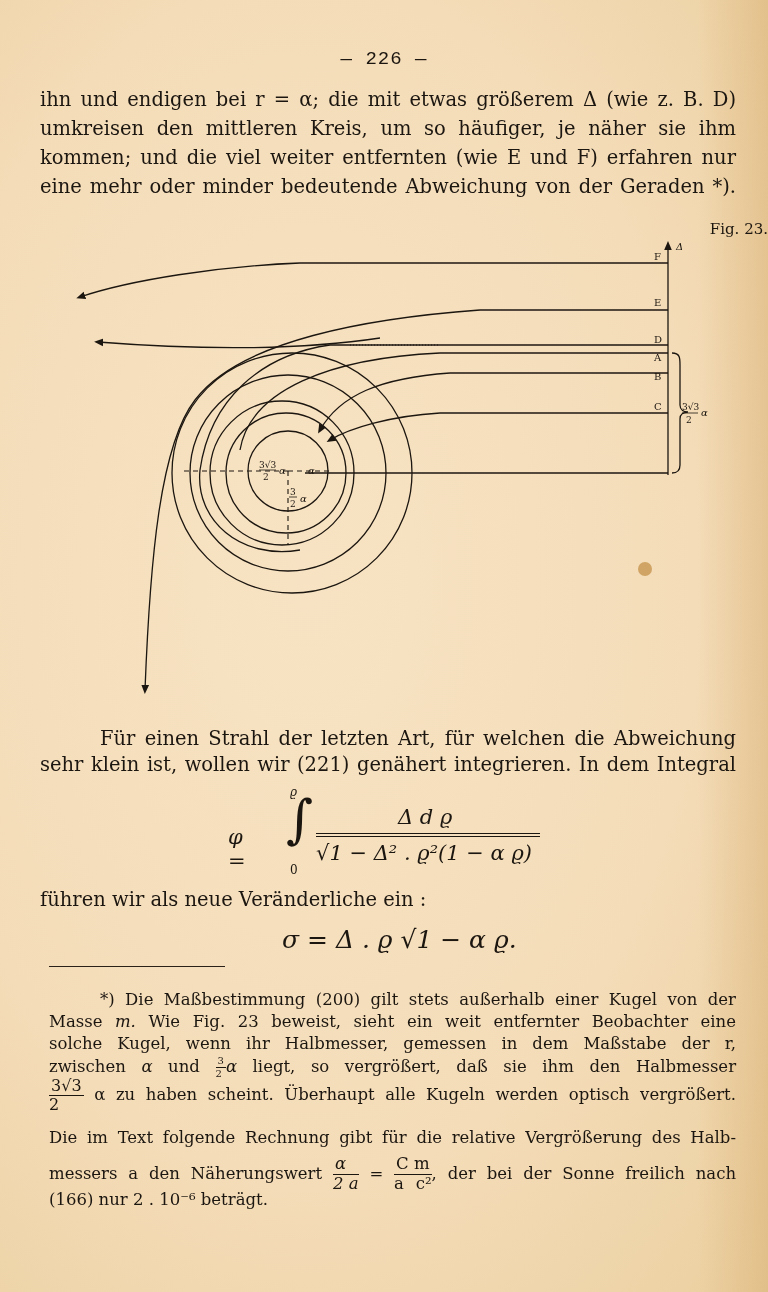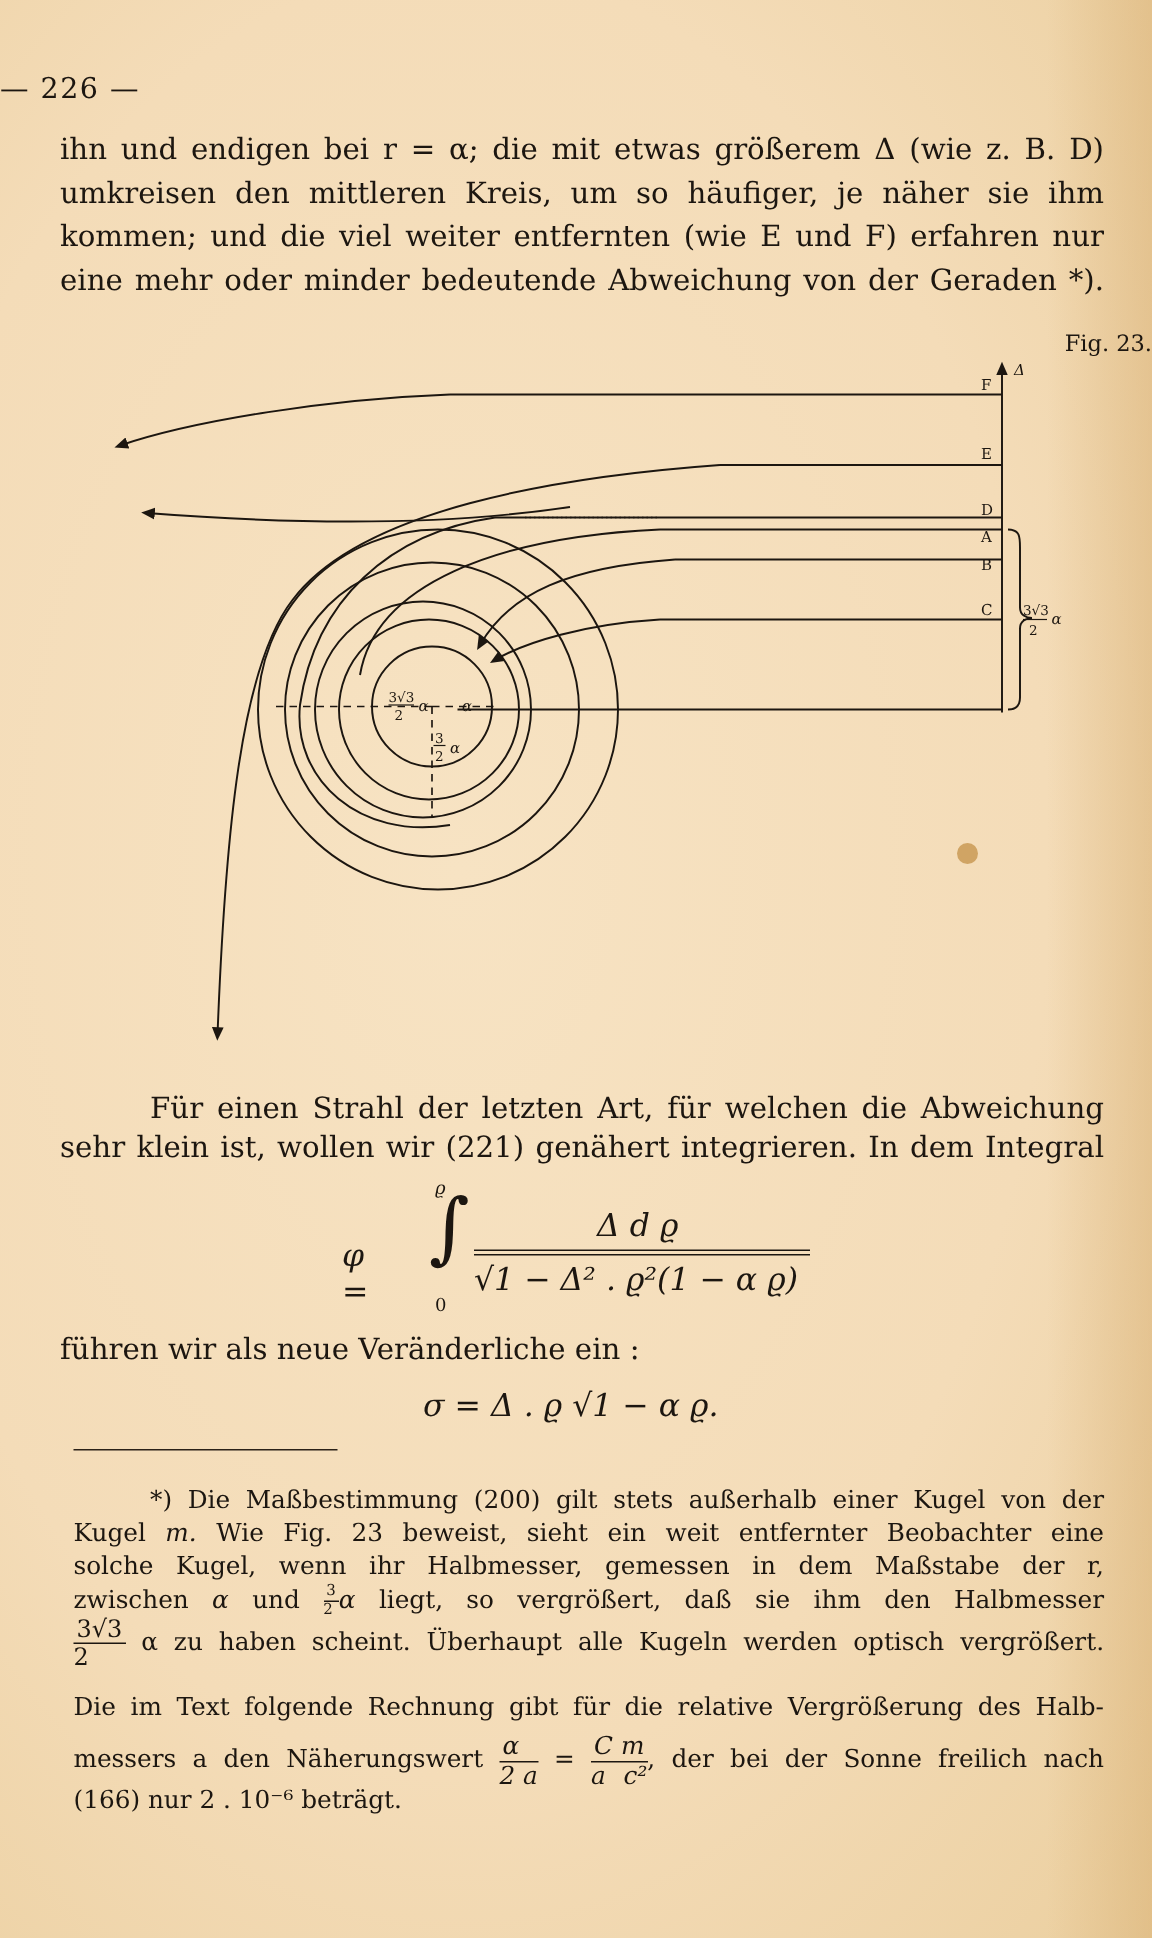--- a/index.html
+++ b/index.html
@@ -10,32 +10,32 @@
     color: #1c1610;
     position: relative;
   }
   .page { position: absolute; left: 0; top: 0; width: 768px; height: 1292px; }
   .right-shade {
     position: absolute; right: 0; top: 0; width: 70px; height: 1292px;
     background: linear-gradient(to right, rgba(230,195,140,0) 0%, rgba(214,172,110,0.45) 100%);
     pointer-events: none;
   }
   .pagenum {
-    position: absolute; top: 48px; left: 0; width: 768px; text-align: left;
-    font-size: 19px; letter-spacing: 1px;
+    position: absolute; top: 48px; left: 0; width: 768px; text-align: center;
+    font-size: 19px; letter-spacing: 1px; font-family: Liberation Mono, monospace;
   }
   .line {
     position: absolute; left: 40px; width: 696px; font-size: 19.5px;
     white-space: nowrap; text-align: justify; text-align-last: justify;
   }
   .fn .line, .line.fn { font-size: 16.5px; }
   .caption { position: absolute; top: 220px; left: 0; width: 768px; text-align: right; font-size: 15px; }
   .figure { position: absolute; left: 0; top: 230px; }
   .eq1 { position: absolute; top: 785px; left: 228px; font-size: 21px; }
-  .eq2 { position: absolute; top: 925px; left: 282px; font-size: 21px; font-style: italic; }
+  .eq2 { position: absolute; top: 925px; left: 282px; font-size: 25px; font-style: italic; }
   .rule { position: absolute; top: 966px; left: 49px; width: 176px; height: 1px; background: #2a2118; }
   i { font-style: italic; }
   .frac { display: inline-block; vertical-align: middle; text-align: center; line-height: 1; }
   .frac .num { display: block; border-bottom: 1px solid #1c1610; padding: 0 2px 1px 2px; }
   .frac .den { display: block; padding-top: 1px; }
   .stain { position: absolute; width: 14px; height: 14px; border-radius: 50%; background: #c99a55; left: 638px; top: 562px; opacity: 0.85; }
 </style>
 </head>
 <body>
 
@@ -139,34 +139,34 @@
 
   <div class="line" style="top:888px; width:auto; text-align:left; text-align-last:auto;">führen wir als neue Veränderliche ein :</div>
 
   <div class="eq2">σ = Δ . ϱ √1 − α ϱ.</div>
 
   <div class="rule"></div>
 
   <div class="fn">
     <div class="line" style="top:990px; left:100px; width:636px">*) Die Maßbestimmung (200) gilt stets außerhalb einer Kugel von der</div>
     <div class="line" style="top:1012px; left:49px; width:687px">
-      <span>Kugel</span> <i>m.</i> <span>Wie Fig. 23 beweist, sieht ein weit entfernter Beobachter eine</span>
+      <span>Masse</span> <i>m.</i> <span>Wie Fig. 23 beweist, sieht ein weit entfernter Beobachter eine</span>
     </div>
     <div class="line" style="top:1034px; left:49px; width:687px">solche Kugel, wenn ihr Halbmesser, gemessen in dem Maßstabe der r,</div>
     <div class="line" style="top:1056px; left:49px; width:687px">
       <span>zwischen</span> <i>α</i> <span>und</span>
       <span class="frac" style="font-size:10px;"><span class="num">3</span><span class="den">2</span></span><i>α</i>
       <span>liegt, so vergrößert, daß sie ihm den Halbmesser</span>
     </div>
     <div class="line" style="top:1078px; left:49px; width:687px">
       <span class="frac" style="font-size:16px;"><span class="num">3√3</span><span class="den">2</span></span>
       <span>α zu haben scheint. Überhaupt alle Kugeln werden optisch vergrößert.</span>
     </div>
     <div class="line" style="top:1128px; left:49px; width:687px">Die im Text folgende Rechnung gibt für die relative Vergrößerung des Halb-</div>
     <div class="line" style="top:1156px; left:49px; width:687px">
       <span>messers a den Näherungswert</span>
       <span class="frac" style="font-style:italic;"><span class="num">α</span><span class="den">2 a</span></span>
       <span>=</span>
-      <span class="frac" style="font-style:italic;"><span class="num">C m</span><span class="den">a c²</span></span><span>, der bei der Sonne freilich nach</span>
+      <span class="frac" style=""><span class="num">C m</span><span class="den">a c²</span></span><span>, der bei der Sonne freilich nach</span>
     </div>
     <div class="line" style="top:1190px; left:49px; width:auto; text-align:right; text-align-last:auto;">(166) nur 2 . 10⁻⁶ beträgt.</div>
   </div>
 </div>
 
 </body></html>

